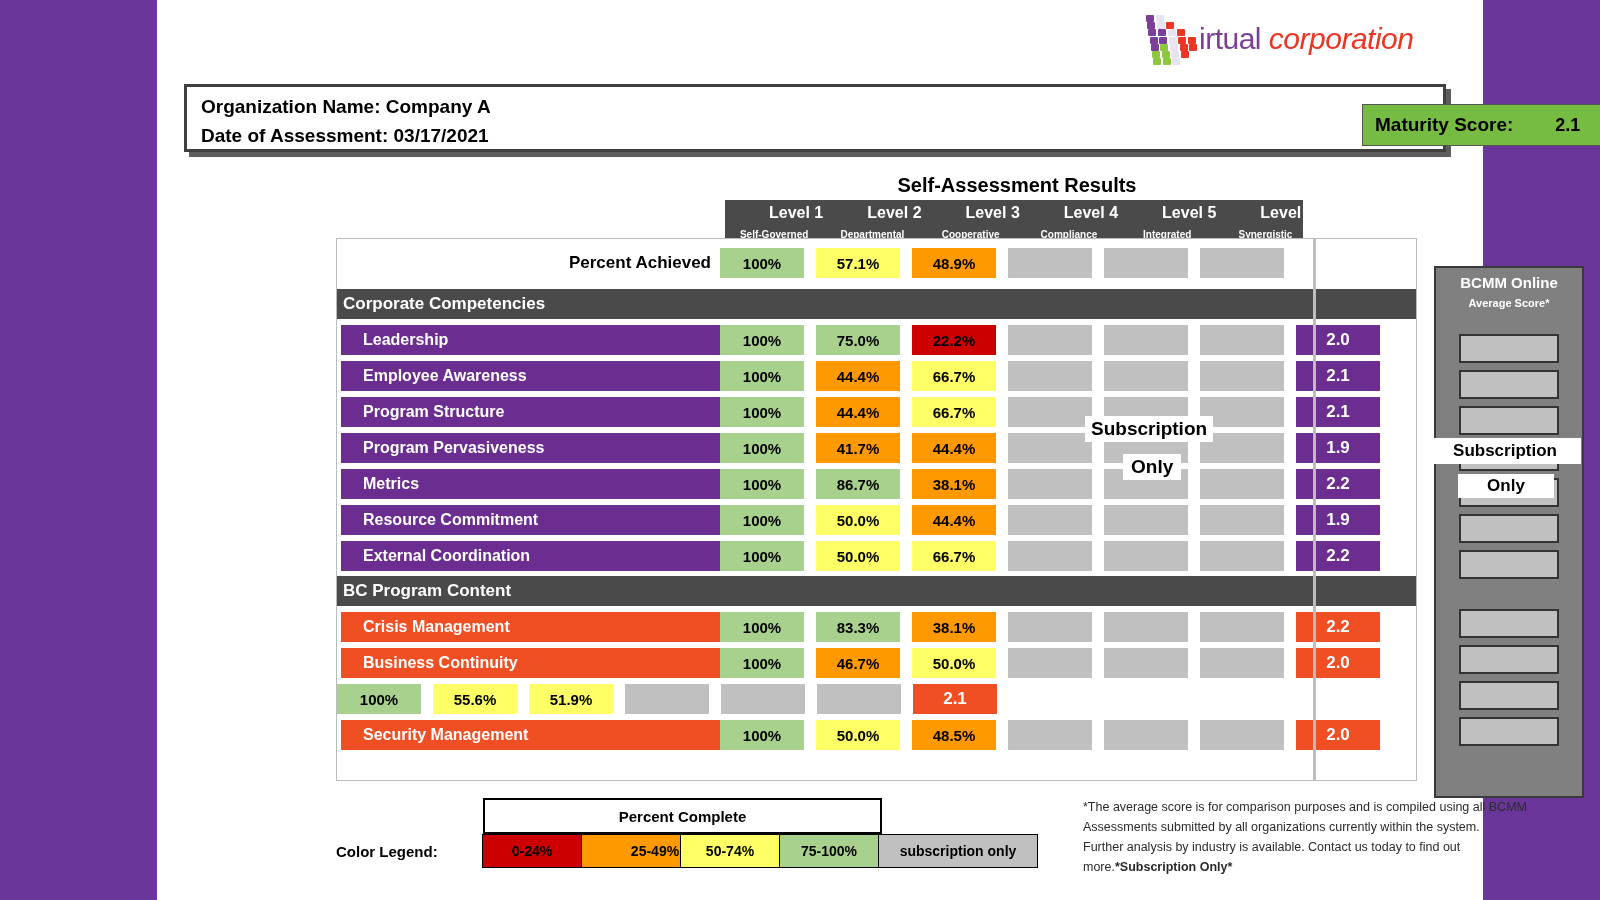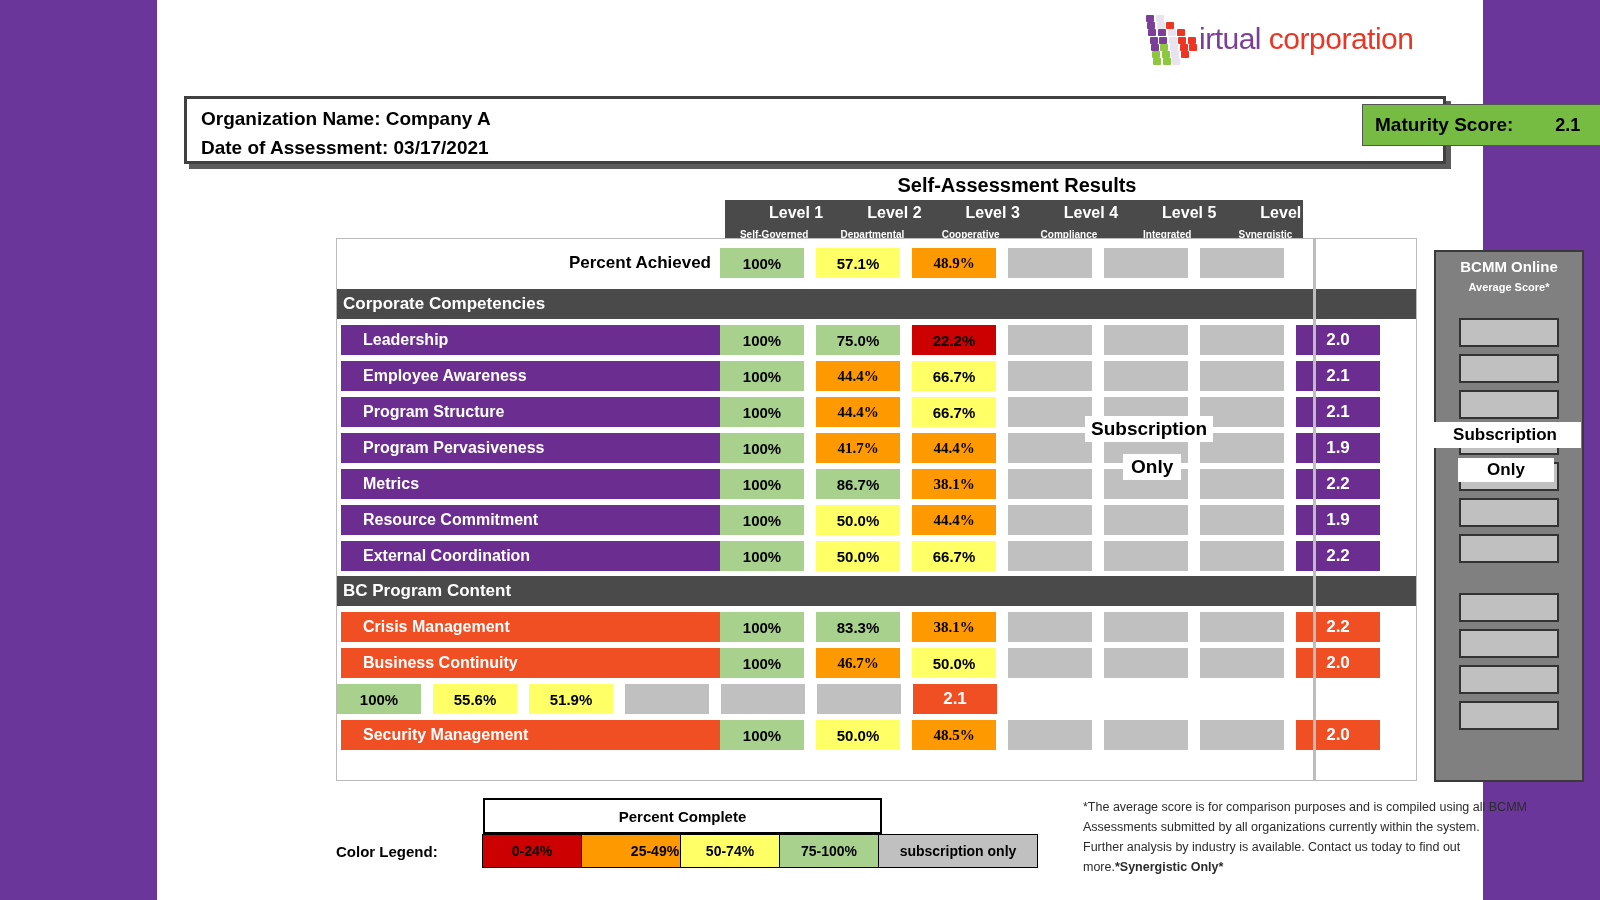--- a/index.html
+++ b/index.html
@@ -50,27 +50,28 @@
     font-size: 30px;
     letter-spacing: -0.5px;
     margin-left: 1px;
     white-space: nowrap;
   }
   .logo-text .v {
     color: #7B3F98;
   }
   .logo-text .c {
     color: #ED3524;
+    font-style: italic;
   }
 
   
   .org-box {
     position: absolute;
     left: 27px;
-    top: 96px;
+    top: 84px;
     width: 1262px;
     height: 68px;
     background: #ffffff;
     border: 3px solid #404040;
     box-shadow: 5px 5px 0 rgba(64,64,64,0.85);
     box-sizing: border-box;
   }
   .org-line {
     position: absolute;
     left: 14px;
@@ -222,21 +223,21 @@
     display: flex;
     align-items: center;
     justify-content: center;
     font-size: 15px;
     font-weight: bold;
     color: #000;
     box-sizing: border-box;
   }
   .cell.green  { background: #A9D18E; }
   .cell.yellow { background: #FFFF66; }
-  .cell.orange { background: #FF9900; font-family: Liberation Serif, serif; }
+  .cell.orange { background: #FF9900; }
   .cell.red    { background: #CC0000; }
   .cell.gray   { background: #C0C0C0; }
 
   .lvl-achieved-cell {
     width: 84px;
     height: 30px;
     display: flex;
     align-items: center;
     justify-content: center;
     font-size: 17px;
@@ -292,21 +293,21 @@
     font-size: 19px;
     font-weight: bold;
     color: #000;
     white-space: nowrap;
   }
 
   
   .bcmm-panel {
     position: absolute;
     left: 1277px;
-    top: 250px;
+    top: 266px;
     width: 150px;
     height: 532px;
     background: #808080;
     border: 2px solid #3A3A3A;
     box-sizing: border-box;
   }
   .bcmm-title {
     text-align: center;
     font-size: 15px;
     font-weight: bold;
@@ -699,21 +700,21 @@
         <div class="legend-sw sw-yellow">50-74%</div>
         <div class="legend-sw sw-green">75-100%</div>
         <div class="legend-sw sw-gray sub">subscription only</div>
       </div>
   </div>
 
   <div class="footnote">
     <div>*The average score is for comparison purposes and is compiled using all BCMM</div>
     <div>Assessments submitted by all organizations currently within the system.</div>
     <div>Further analysis by industry is available. Contact us today to find out</div>
-    <div><span>more.</span><b>*Synergistic Only*</b></div>
+    <div><span>more.</span><b>*Subscription Only*</b></div>
   </div>
 
 </div>
 
 <div class="score-box">
   <span class="score-label">Maturity Score:</span>
   <span class="score-value">2.1</span>
 </div>
 
 </body></html>

